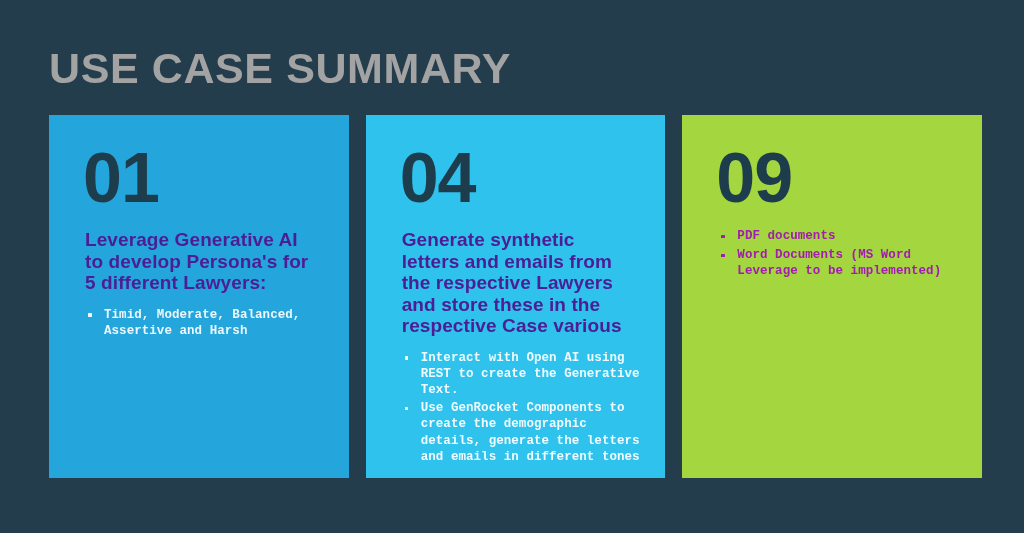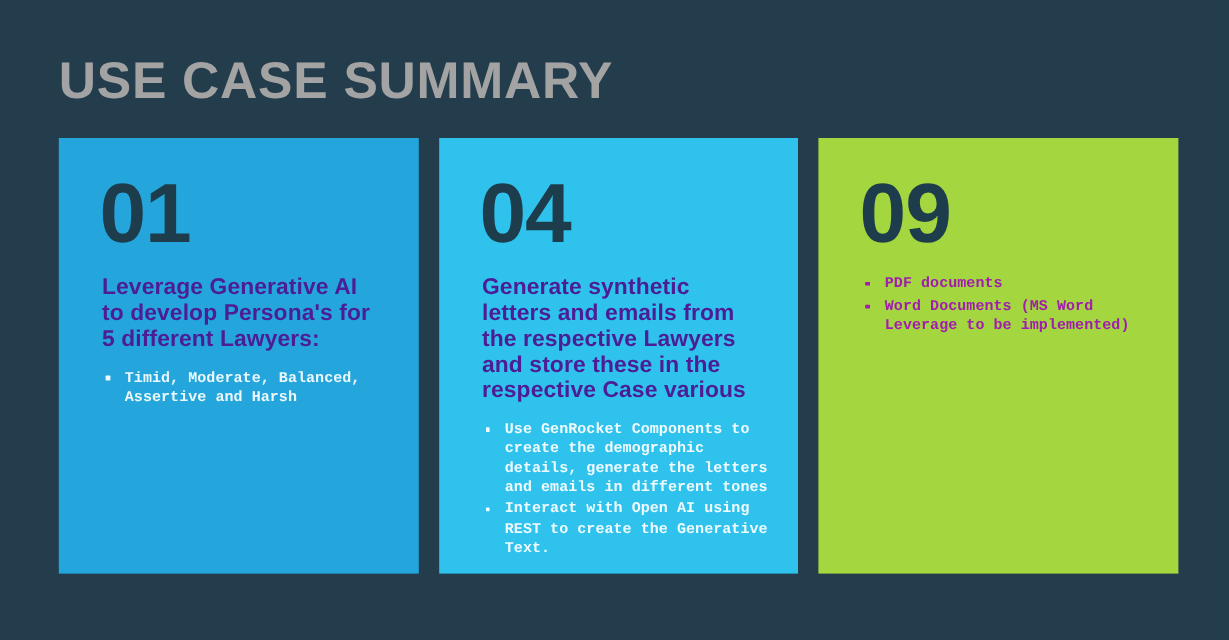--- a/index.html
+++ b/index.html
@@ -127,25 +127,25 @@
         </li>
       </ul>
     </div>
 
     <div class="card card-2">
       <div class="card-number">04</div>
       <div class="card-heading">Generate synthetic letters and emails from the respective Lawyers and store these in the respective Case various</div>
       <ul class="card-bullets">
         <li>
           <span class="dot"></span>
-          <span>Use GenRocket Components to create the demographic details, generate the letters and emails in different tones</span>
+          <span>Interact with Open AI using REST to create the Generative Text.</span>
         </li>
         <li>
           <span class="dot"></span>
-          <span>Interact with Open AI using REST to create the Generative Text.</span>
+          <span>Use GenRocket Components to create the demographic details, generate the letters and emails in different tones</span>
         </li>
       </ul>
     </div>
 
     <div class="card card-3">
       <div class="card-number">09</div>
       <ul class="card-bullets">
         <li>
           <span class="dot"></span>
           <span>PDF documents</span>

